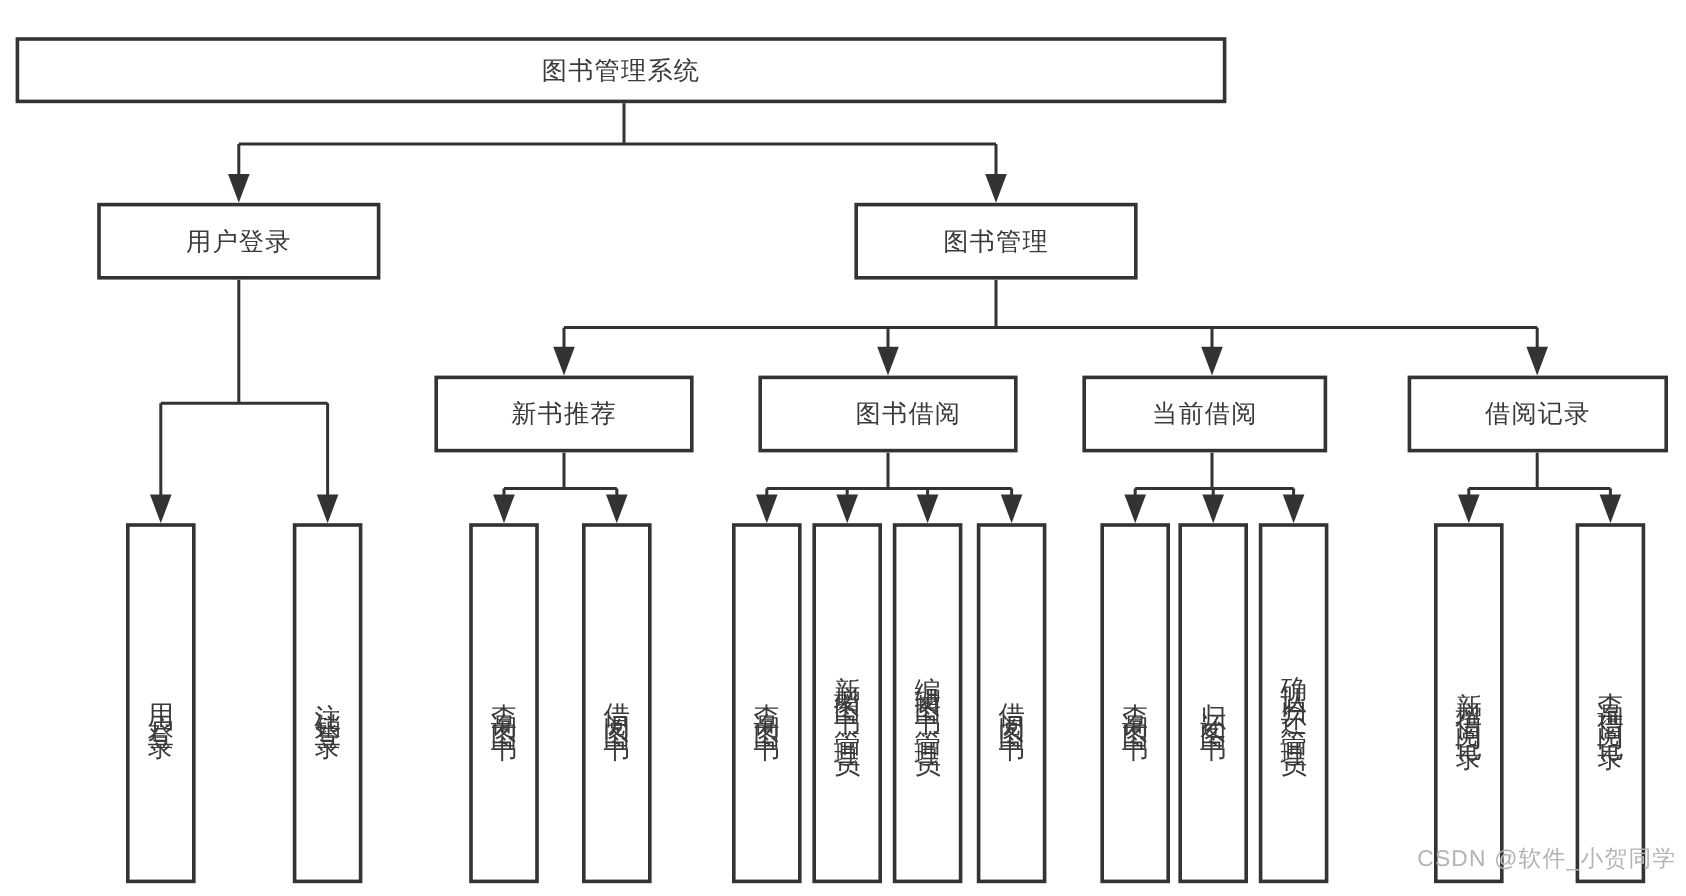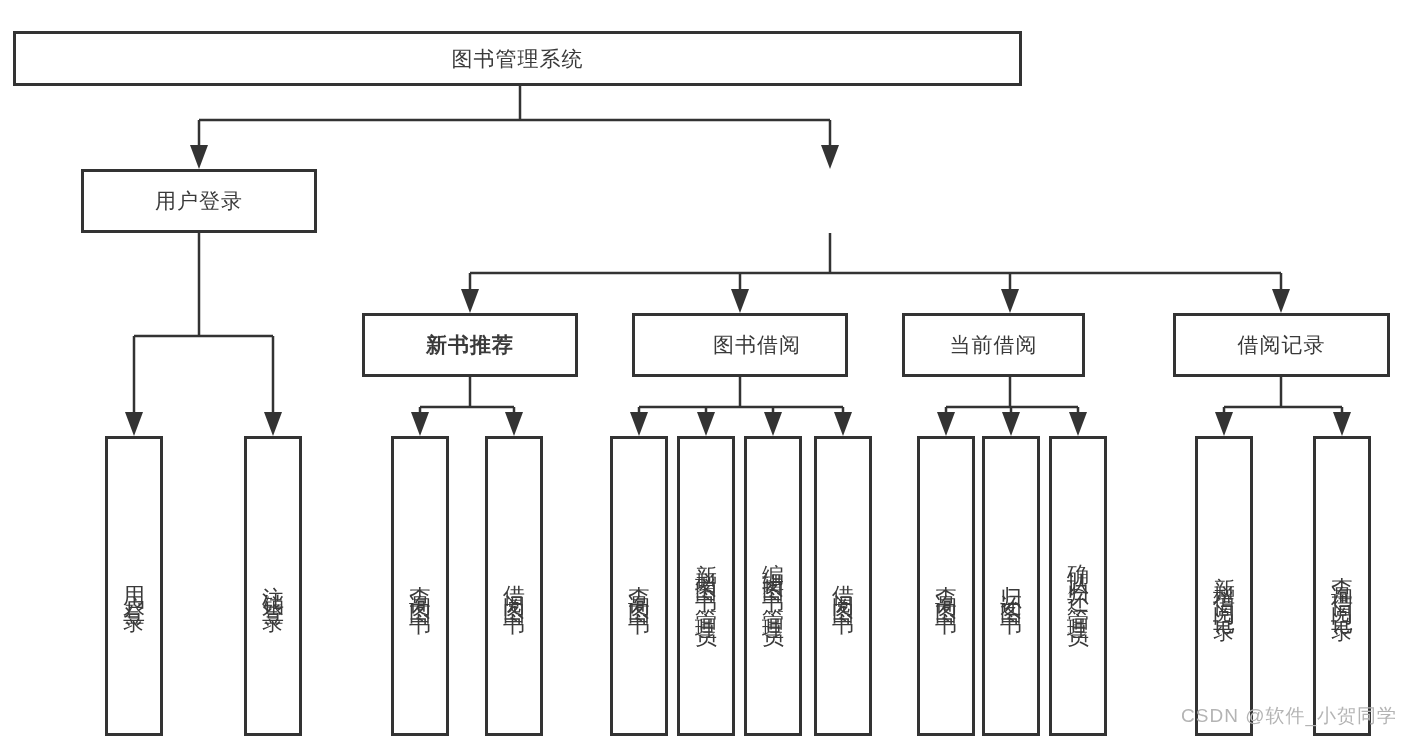--- a/index.html
+++ b/index.html
@@ -107,28 +107,31 @@
     </g>
   </svg>
 
   <div class="box hbox" style="left:13px;top:31px;width:1009px;height:55px;">
     <span>图书管理系统</span>
   </div>
 
   <div class="box hbox" style="left:81px;top:169px;width:236px;height:64px;">
     <span>用户登录</span>
   </div>
+  <div class="box hbox" style="left:712px;top:169px;width:236px;height:64px;">
+    <span>图书管理</span>
+  </div>
 
-  <div class="box hbox" style="left:362px;top:313px;width:216px;height:64px;font-weight:bold;">
+  <div class="box hbox" style="left:362px;top:313px;width:216px;height:64px;">
     <span>新书推荐</span>
   </div>
   <div class="box hbox" style="left:632px;top:313px;width:216px;height:64px;padding-left:34px;">
     <span>图书借阅</span>
   </div>
-  <div class="box hbox" style="left:902px;top:313px;width:183px;height:64px;">
+  <div class="box hbox" style="left:902px;top:313px;width:204px;height:64px;">
     <span>当前借阅</span>
   </div>
   <div class="box hbox" style="left:1173px;top:313px;width:217px;height:64px;">
     <span>借阅记录</span>
   </div>
 
   <div class="box vbox" style="left:105px;top:436px;width:58px;height:300px;">
     <span class="vlabel">用户登录</span>
   </div>
   <div class="box vbox" style="left:244px;top:436px;width:58px;height:300px;">

